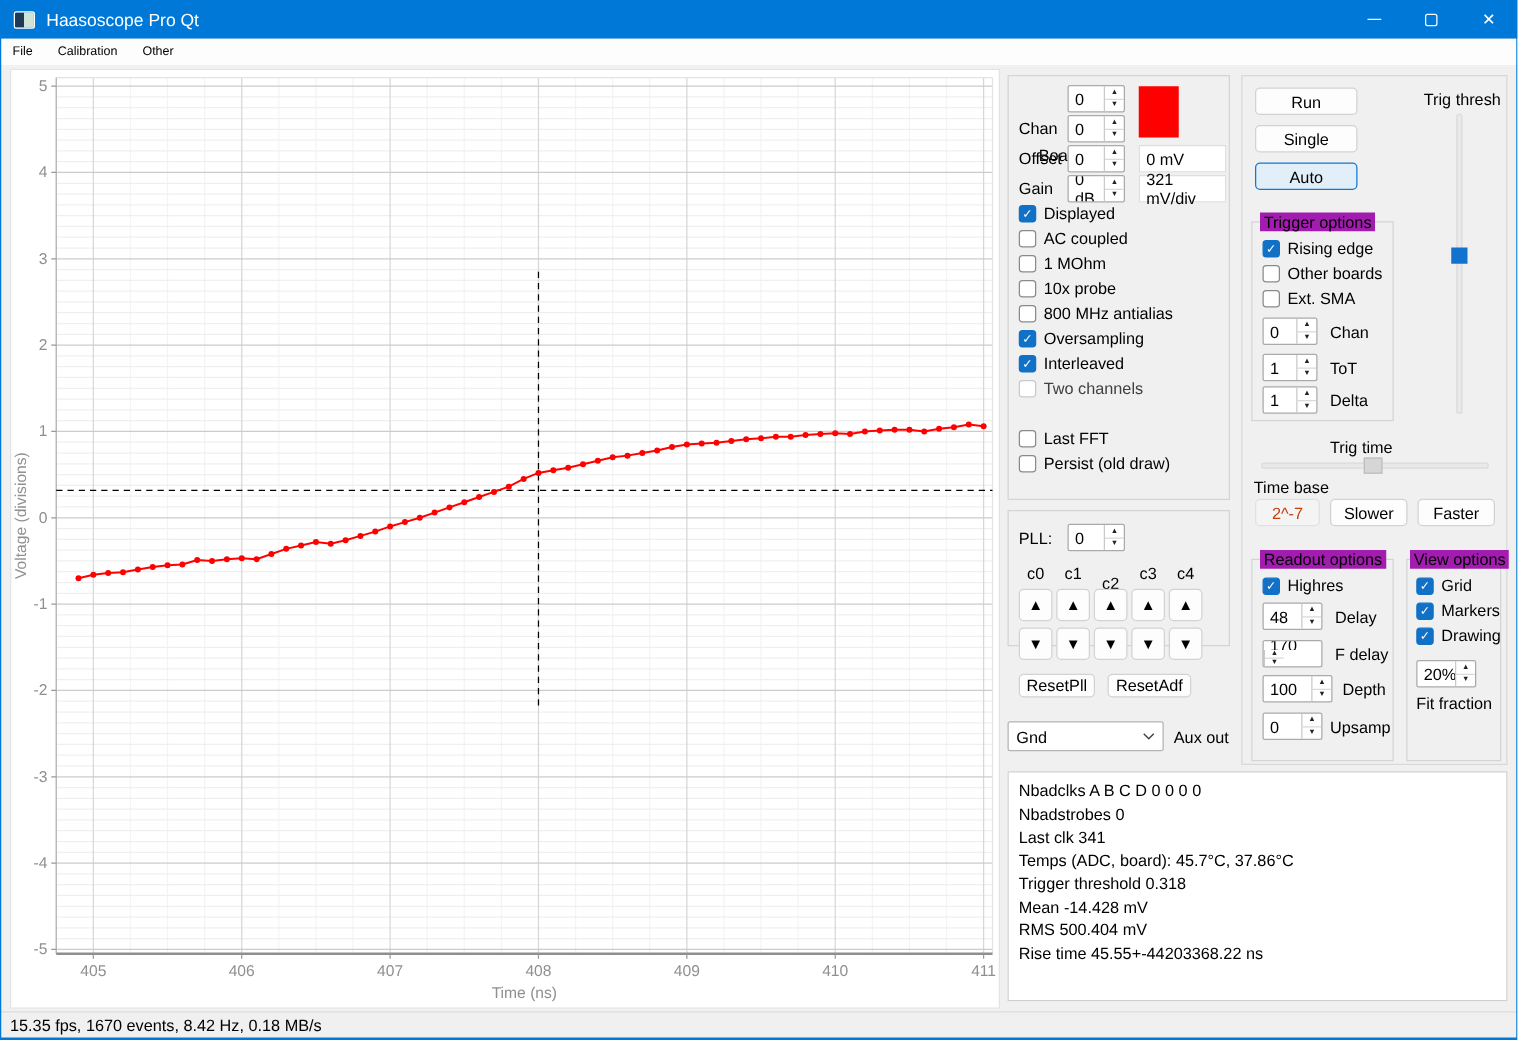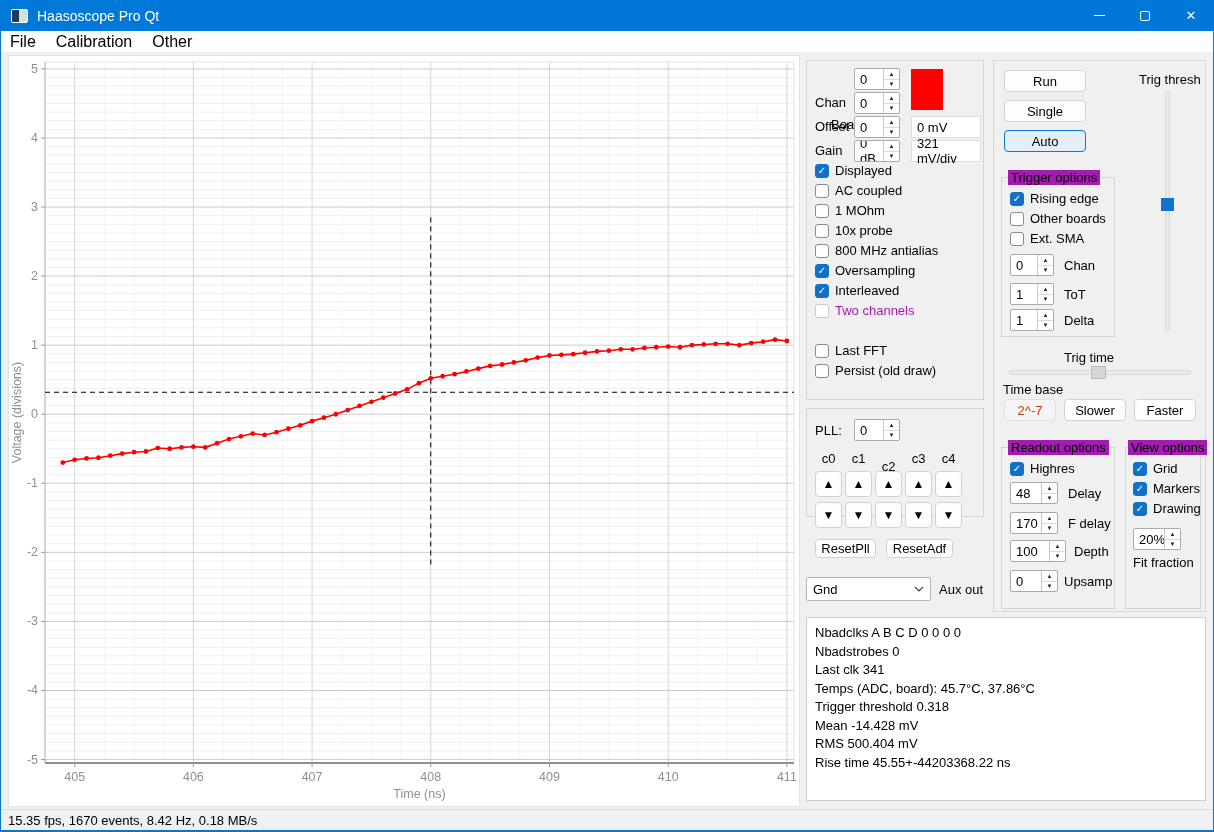--- a/index.html
+++ b/index.html
@@ -9,21 +9,21 @@
   .abs{position:absolute;}
   
   .titlebar{position:absolute;left:0;top:0;right:0;height:31px;background:#0078d7;color:#fff;display:flex;align-items:center;}
   .app-icon{width:17px;height:14px;margin-left:11px;border:1px solid #fff;border-radius:2px;background:linear-gradient(to right,#1e3a56 46%,#cfe3d8 46%);}
   .title-text{font-size:14px;margin-left:9px;}
   .caption{position:absolute;right:0;top:0;height:31px;display:flex;}
   .capbtn{width:46px;height:31px;display:flex;align-items:center;justify-content:center;color:#fff;font-size:13px;}
   .glyph-min{width:11px;height:1px;background:#fff;}
   .glyph-max{width:10px;height:10px;border:1px solid #fff;border-radius:2px;}
   
-  .menubar{position:absolute;left:0;top:31px;right:0;height:22px;background:#fdfdfd;display:flex;align-items:center;font-size:16px;border-bottom:1px solid #f0f0f0;}
+  .menubar{position:absolute;left:0;top:31px;right:0;height:22px;background:#fdfdfd;display:flex;align-items:center;font-size:10px;border-bottom:1px solid #f0f0f0;}
   .menu-item{padding:2px 10px;height:20px;display:flex;align-items:center;}
   
   .plot-widget{position:absolute;left:8px;top:55px;width:792px;height:752px;background:#fff;border:1px solid #e3e3e3;}
   .plot-widget svg{display:block;}
   
   .frame{position:absolute;border:1px solid #d8d8d8;}
   .grp{position:absolute;border:1px solid #d4d4d4;}
   .grp-ttl{position:absolute;top:-8px;left:6px;background:#a21caf;padding:0 3px;font-size:13px;line-height:15px;white-space:nowrap;}
   .lab{position:absolute;font-size:13px;color:#000;white-space:nowrap;}
   
@@ -40,21 +40,21 @@
   .sar i.d::after{content:"▼";}
   
   .field{position:absolute;background:#fff;border:1px solid #dedede;font-size:13px;display:flex;align-items:center;padding-left:5px;}
   
   .cb{position:absolute;display:flex;align-items:center;gap:6px;height:17px;}
   .cb .box{width:14px;height:14px;border:1px solid #8a8a8a;border-radius:3px;background:#fff;flex:none;display:flex;align-items:center;justify-content:center;color:#fff;font-size:10px;}
   .cb.on .box{background:#1071c7;border-color:#1071c7;}
   .cb.on .box::after{content:"✓";}
   .cb .lbl{font-size:13px;white-space:nowrap;}
   .cb.dis .box{border-color:#c9c9c9;}
-  .cb.dis .lbl{color:#a21caf;}
+  .cb.dis .lbl{color:#404040;}
   
   .cbtn{position:absolute;width:27px;height:26px;background:#fdfdfd;border:1px solid #d2d2d2;border-radius:4px;display:flex;align-items:center;justify-content:center;font-size:12px;color:#000;}
   .clab{position:absolute;width:27px;text-align:center;font-size:13px;}
   
   .combo{position:absolute;background:#fff;border:1px solid #b4b4b4;border-radius:2px;display:flex;align-items:center;font-size:13px;}
   .combo .txt{flex:1;padding-left:6px;}
   .combo .chev{width:22px;display:flex;align-items:center;justify-content:center;}
   
   .vgroove{position:absolute;width:5px;background:#e9e9e9;border:1px solid #dadada;border-radius:2px;}
   .vhandle{position:absolute;width:13px;height:13px;background:#1173cd;}
@@ -508,21 +508,21 @@
         <span class="lbl">Highres</span>
       </div>
     <div class="spin" style="left:8px;top:34px;width:48px;">
       <span class="sv">48</span>
       <span class="sar">
           <i class="u"></i>
           <i class="d"></i>
         </span>
     </div>
     <div class="lab" style="left:66px;top:38px;">Delay</div>
-    <div class="spin" style="left:8px;top:64px;width:48px;">
+    <div class="spin" style="left:8px;top:64px;width:48px;flex-direction:column;">
       <span class="sv">170</span>
       <span class="sar">
           <i class="u"></i>
           <i class="d"></i>
         </span>
     </div>
     <div class="lab" style="left:66px;top:68px;">F delay</div>
     <div class="spin" style="left:8px;top:92px;width:56px;">
       <span class="sv">100</span>
       <span class="sar">

